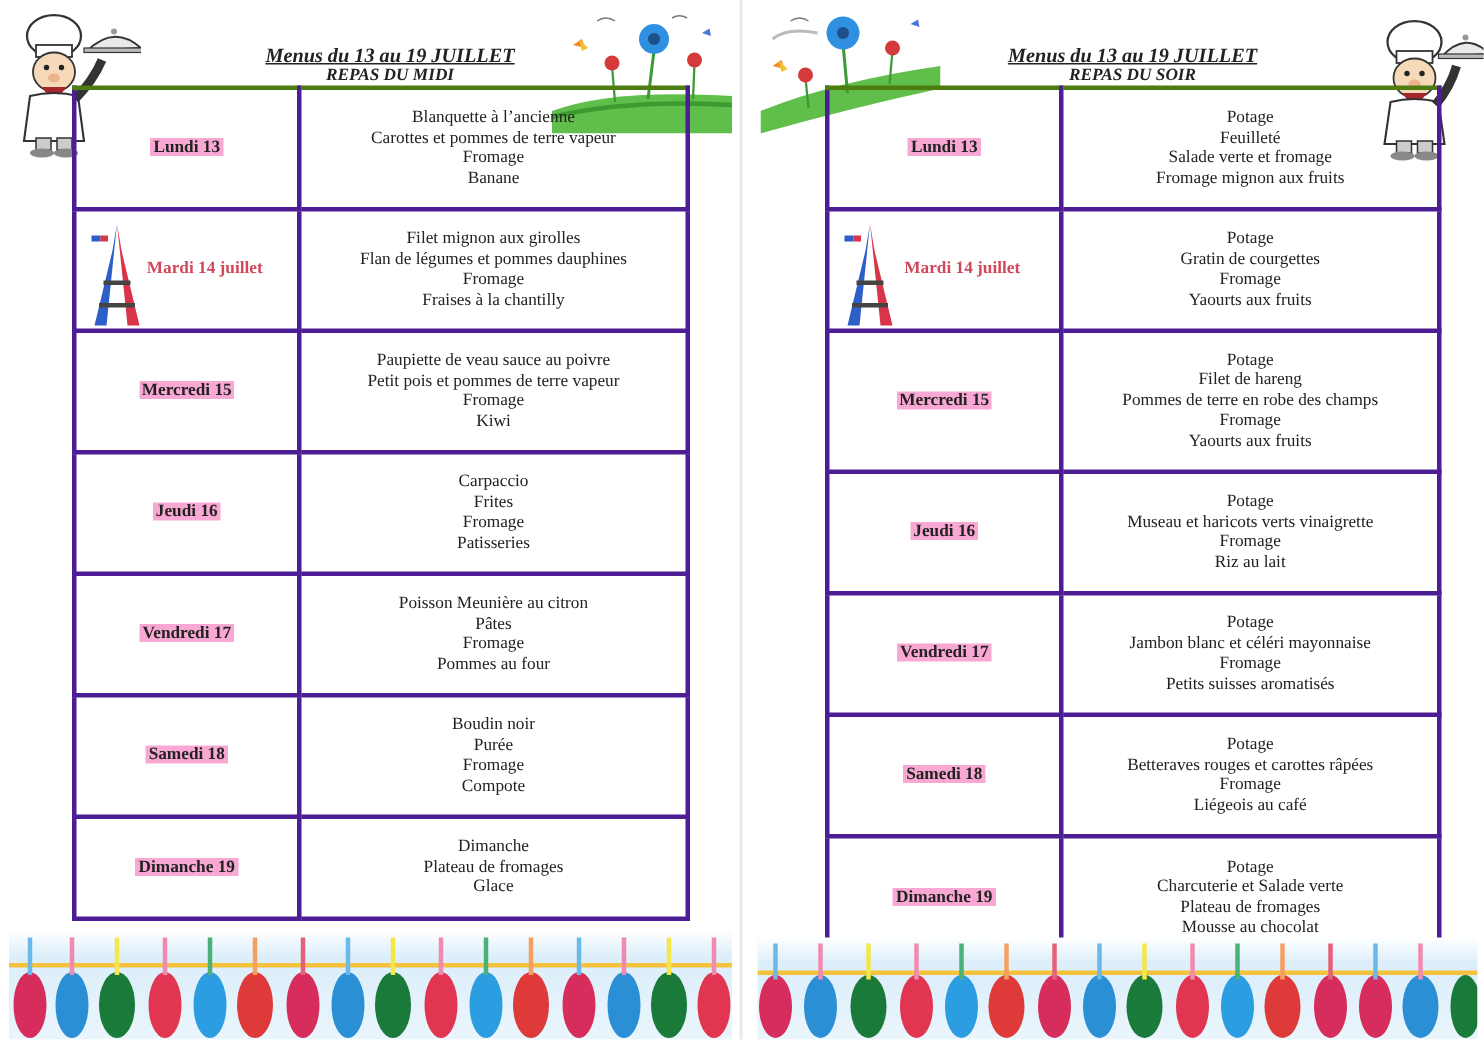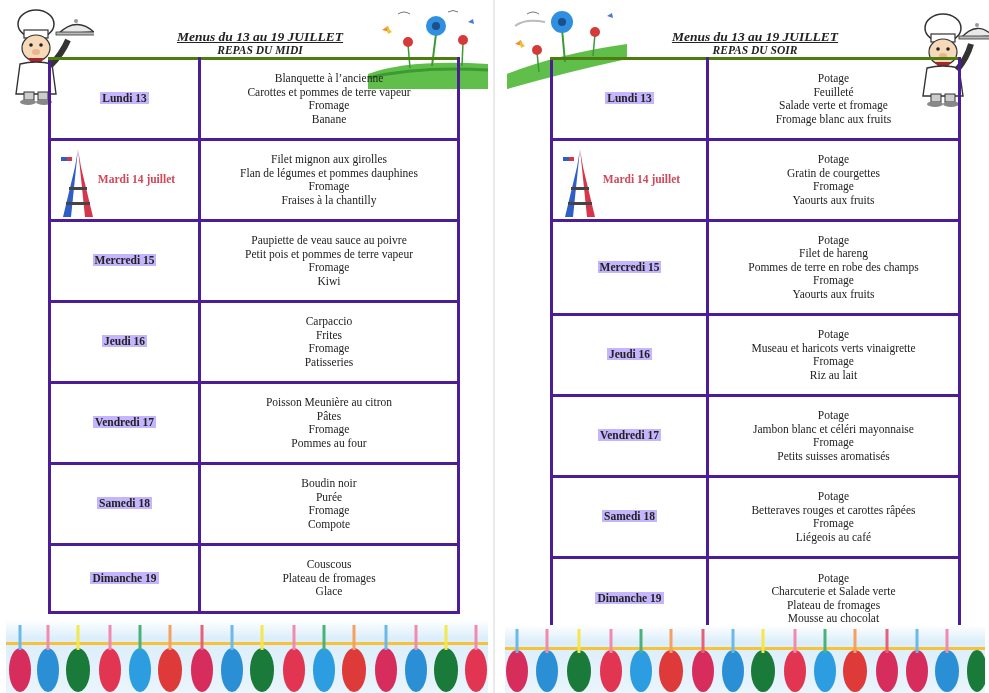--- a/index.html
+++ b/index.html
@@ -32,21 +32,21 @@
       position: absolute; border-collapse: collapse;
       font-size: 11.5px; line-height: 13.5px;
     }
     table.menu td { border: 3px solid #4c1d95; text-align: center; vertical-align: middle; }
     .page.left table.menu { left: 48px; top: 57px; width: 412px; }
     .page.right table.menu { left: 55px; top: 57px; width: 411px; }
     .page.left td.day { width: 150px; }
     .page.right td.day { width: 156px; }
     table.menu tr:first-child td { border-top: 3px solid #4d7c0f; }
     .day-label {
-      font-weight: bold; background: #c4b5fd; padding: 0 2px; font-size: 11.5px;
+      font-weight: bold; background: #f9a8d4; padding: 0 2px; font-size: 11.5px;
     }
     .day-label.holiday { background: none; color: #d2475a; }
     .holiday-cell { position: relative; }
     .eiffel { position: absolute; left: 8px; top: 6px; width: 38px; height: 72px; }
     .holiday-cell .day-label { position: relative; left: 12px; text-align: right; }
     .dishes div { white-space: nowrap; }
 
     .chef { position: absolute; width: 88px; height: 104px; }
     .page.left .chef { left: 6px; top: 4px; }
     .page.right .chef { left: 410px; top: 8px; }
@@ -176,21 +176,21 @@
       <td class="dishes">
         <div>Boudin noir</div>
         <div>Purée</div>
         <div>Fromage</div>
         <div>Compote</div>
       </td>
     </tr>
     <tr style="height:68px">
       <td class="day"><span class="day-label">Dimanche 19</span></td>
       <td class="dishes">
-        <div>Couscous</div>
+        <div>Dimanche</div>
         <div>Plateau de fromages</div>
         <div>Glace</div>
       </td>
     </tr>
   </tbody>
     </table>
 
   <div class="border-strip">
     <div class="line-rope"></div>
     <svg class="flops" viewBox="0 0 482 73" preserveAspectRatio="none">
@@ -278,21 +278,21 @@
   </div>
 
   <table class="menu">
     <tbody>
         <tr style="height:81px">
       <td class="day"><span class="day-label">Lundi 13</span></td>
       <td class="dishes">
         <div>Potage</div>
         <div>Feuilleté</div>
         <div>Salade verte et fromage</div>
-        <div>Fromage blanc aux fruits</div>
+        <div>Fromage mignon aux fruits</div>
       </td>
     </tr>
     <tr style="height:81px">
       <td class="day holiday-cell">
         <svg class="eiffel" viewBox="0 0 38 72">
           <path d="M19 2 L12 70 L4 70 L16 20 Z" fill="#2e5fc9"></path>
           <path d="M19 2 L26 70 L34 70 L22 20 Z" fill="#d8354a"></path>
           <rect x="10" y="40" width="18" height="3" fill="#444"></rect>
           <rect x="7" y="55" width="24" height="3" fill="#444"></rect>
           <rect x="2" y="10" width="6" height="4" fill="#2e5fc9"></rect>

